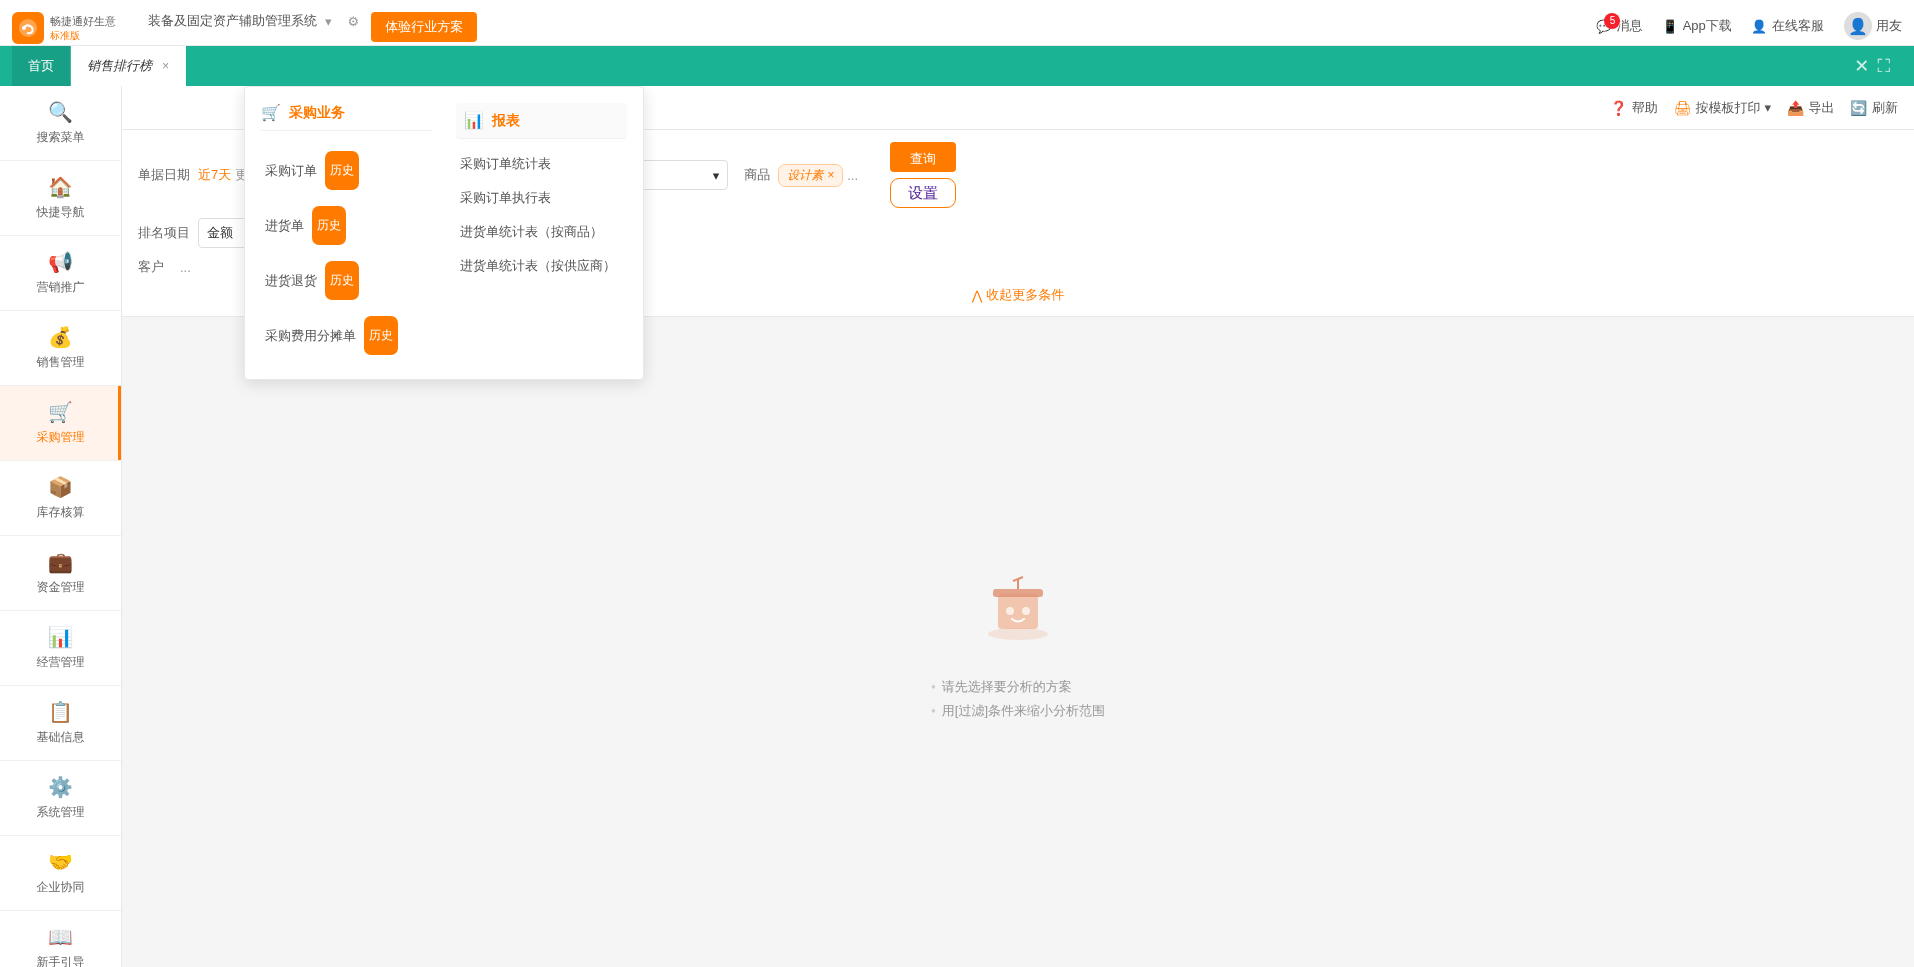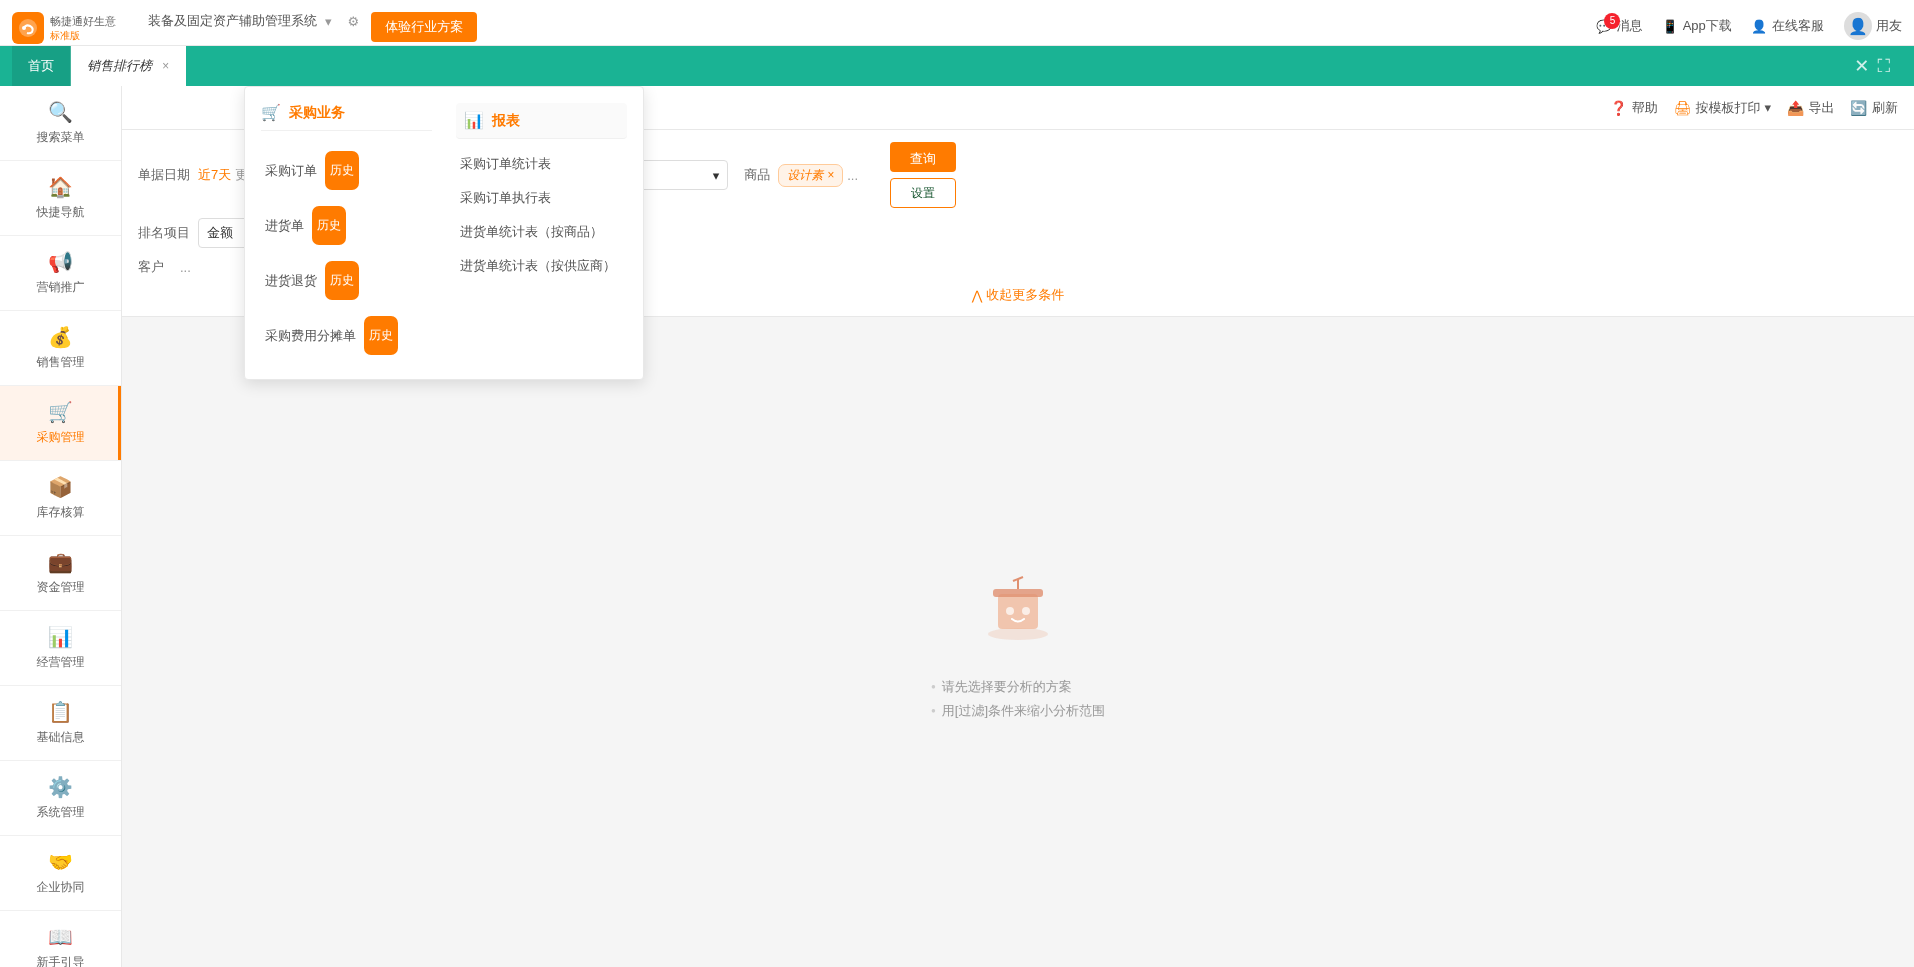--- a/index.html
+++ b/index.html
@@ -337,27 +337,27 @@
       color: white;
       border: none;
       padding: 8px 20px;
       height: 30px;
       border-radius: 4px;
       cursor: pointer;
       font-size: 13px;
     }
     .settings-btn {
       background: white;
-      color: #14532d;
+      color: #4c1d95;
       border: 1px solid #ff7b00;
       padding: 0 16px;
       height: 30px;
-      border-radius: 4px;
-      cursor: pointer;
-      font-size: 12px;
+      border-radius: 9px;
+      cursor: pointer;
+      font-size: 15px;
     }
 
     
     .empty-state {
       flex: 1;
       display: flex;
       flex-direction: column;
       align-items: center;
       justify-content: center;
       gap: 16px;

